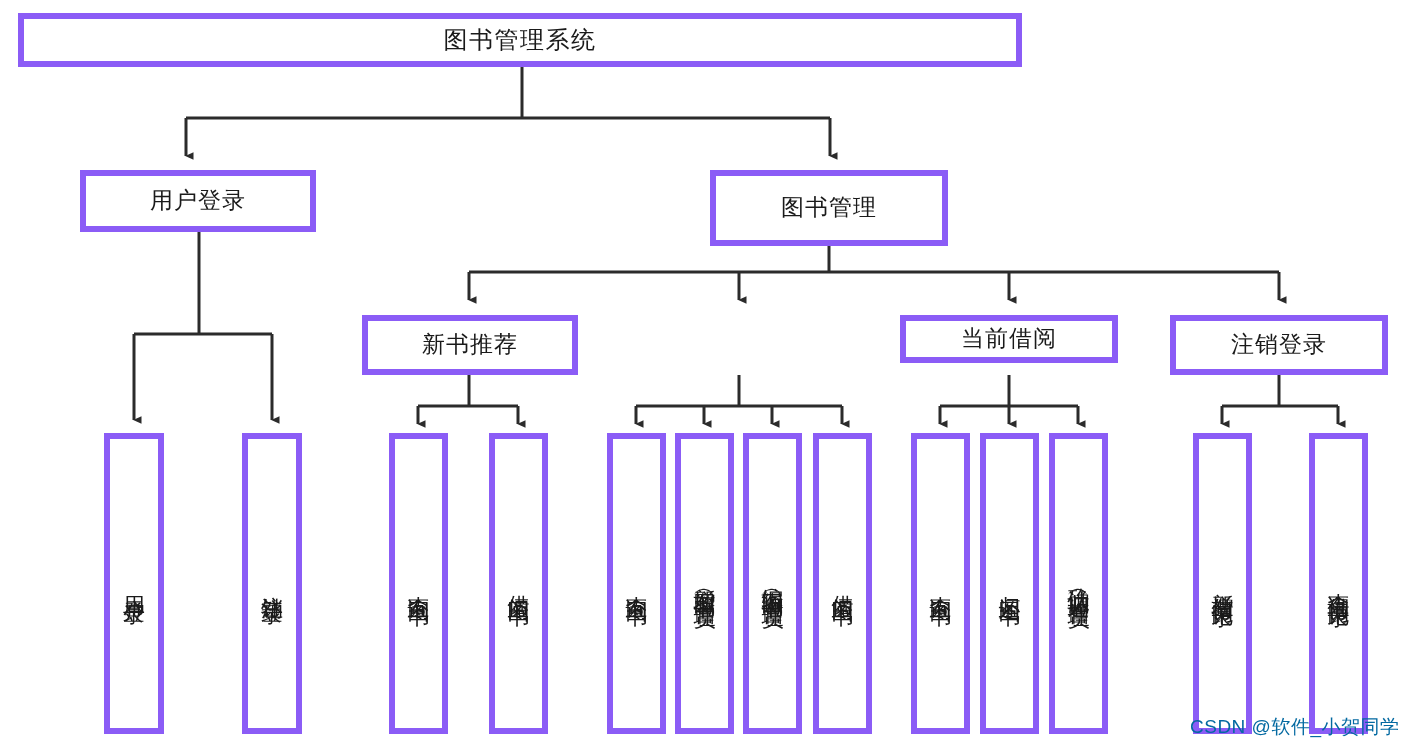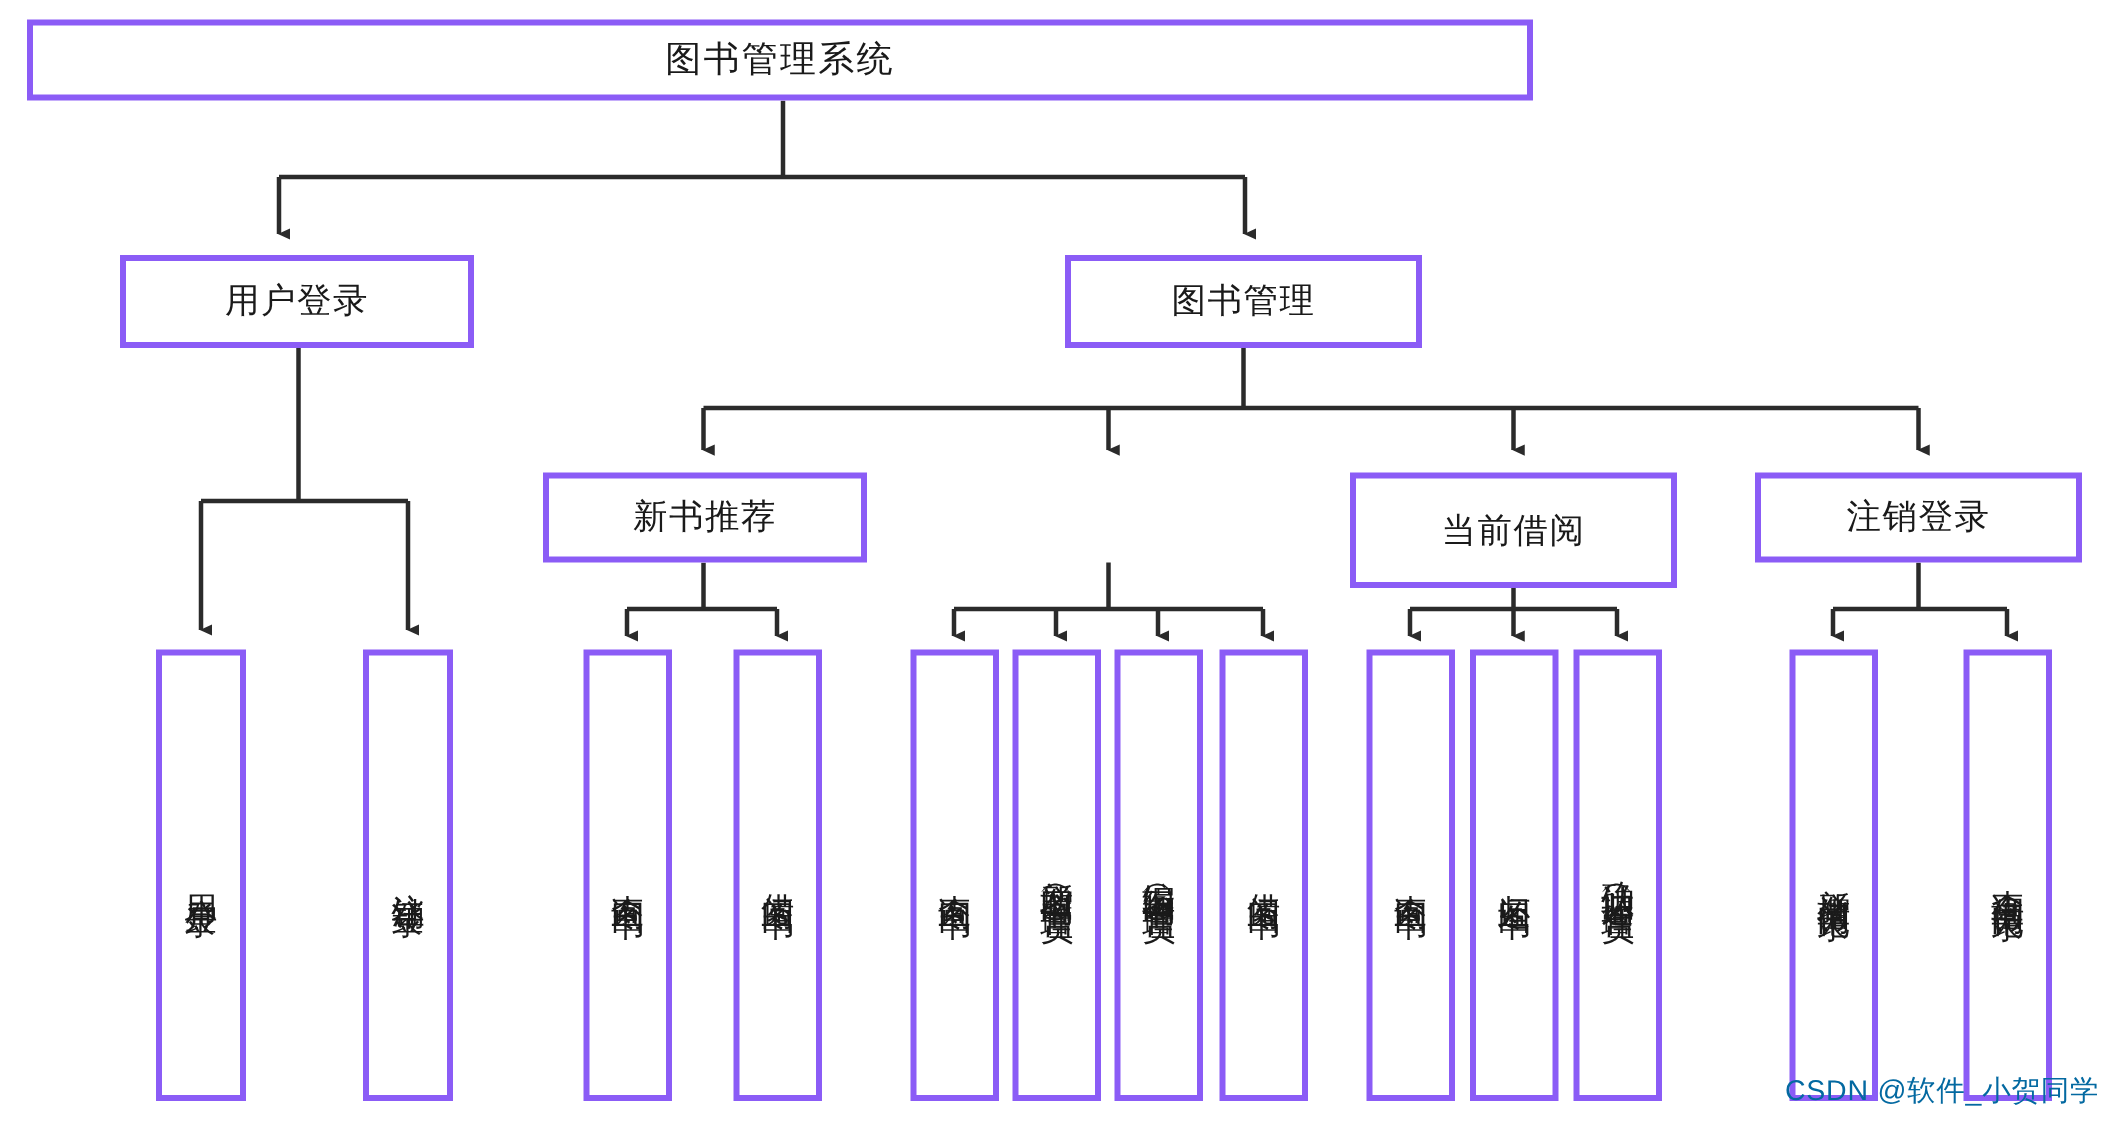--- a/index.html
+++ b/index.html
@@ -21,21 +21,21 @@
     position: absolute;
     left: 0;
     top: 0;
     width: 1405px;
     height: 747px;
     pointer-events: none;
   }
   .node {
     position: absolute;
     box-sizing: border-box;
-    border: 4px solid #8b5cf6;
+    border: 6px solid #8b5cf6;
     background: #ffffff;
     color: #1a1a1a;
     display: flex;
     align-items: center;
     justify-content: center;
     text-align: center;
   }
   .node.horiz {
     font-size: 23px;
     line-height: 1.2;
@@ -125,26 +125,26 @@
       <path d="M 1222 406 L 1338 406"></path>
       <path d="M 1222 406 L 1222 424" marker-end="url(#arrow)"></path>
       <path d="M 1338 406 L 1338 424" marker-end="url(#arrow)"></path>
     </g>
   </svg>
 
   <div class="node horiz root" style="left:18px; top:13px; width:1004px; height:54px;">图书管理系统</div>
 
   <div class="node horiz" style="left:80px; top:170px; width:236px; height:62px;">用户登录</div>
 
-  <div class="node horiz" style="left:710px; top:170px; width:238px; height:62px;">图书管理</div>
+  <div class="node horiz" style="left:710px; top:170px; width:238px; height:76px;">图书管理</div>
 
   <div class="node horiz" style="left:362px; top:315px; width:216px; height:60px;">新书推荐</div>
 
 
-  <div class="node horiz" style="left:900px; top:315px; width:218px; height:77px;text-align:right;">当前借阅</div>
+  <div class="node horiz" style="left:900px; top:315px; width:218px; height:48px;text-align:right;">当前借阅</div>
 
   <div class="node horiz" style="left:1170px; top:315px; width:218px; height:60px;">注销登录</div>
 
   <div class="node vert" style="left:104px; top:433px; width:60px; height:301px;">
     <span class="vtext">用户登录</span>
   </div>
 
   <div class="node vert" style="left:242px; top:433px; width:60px; height:301px;">
     <span class="vtext">注销登录</span>
   </div>

